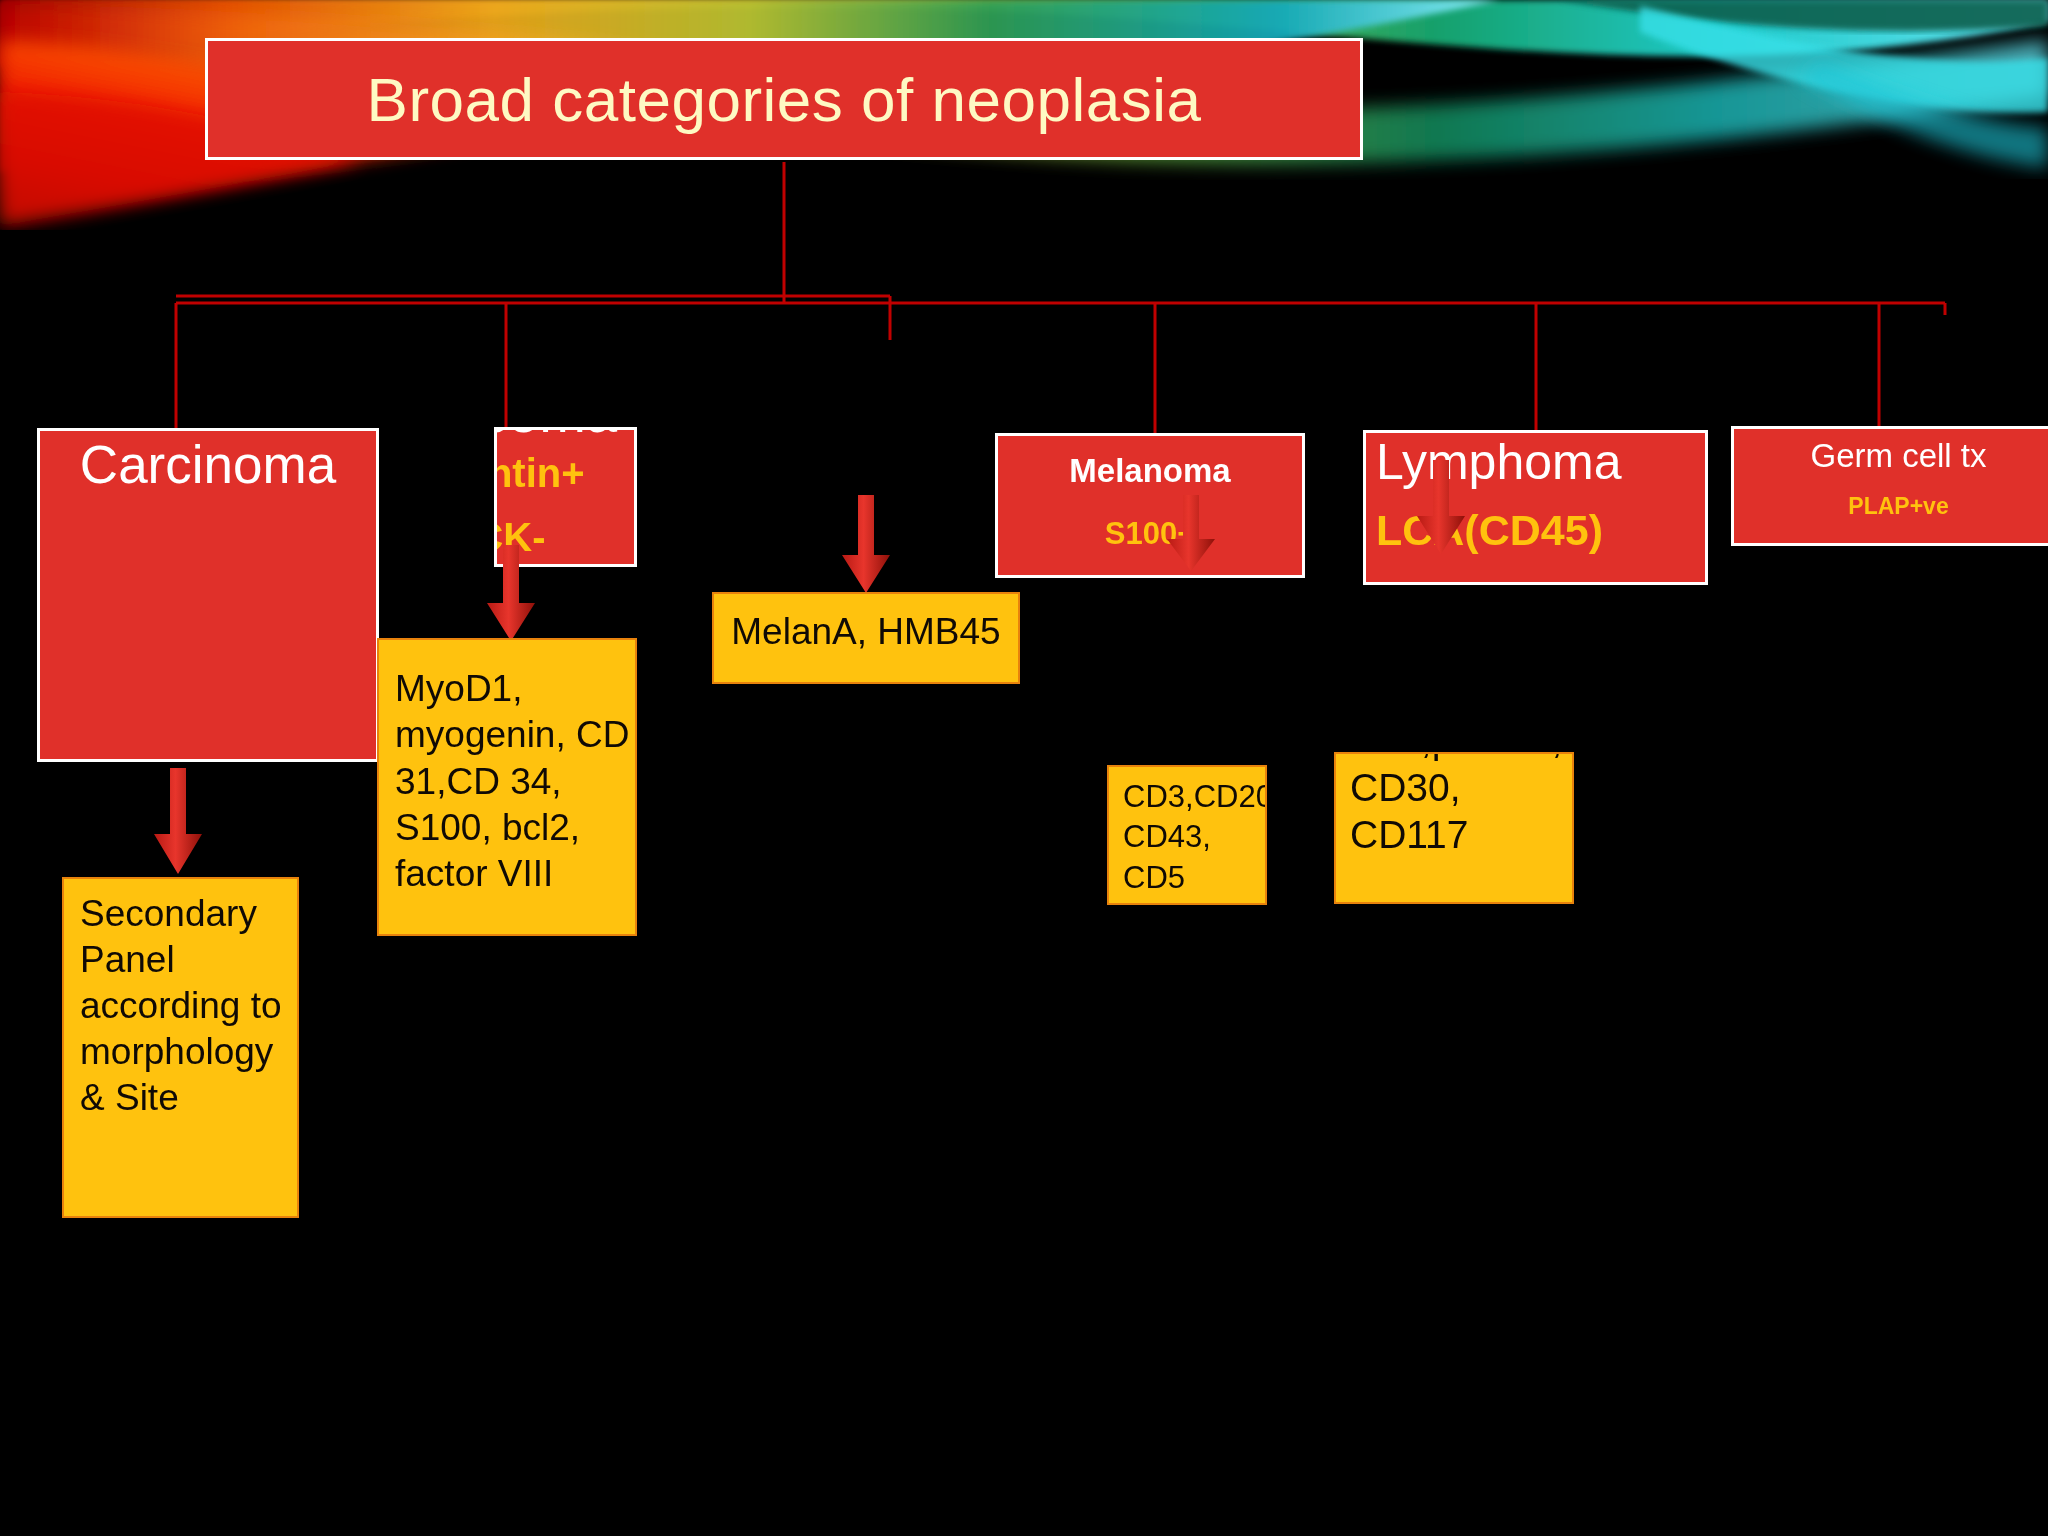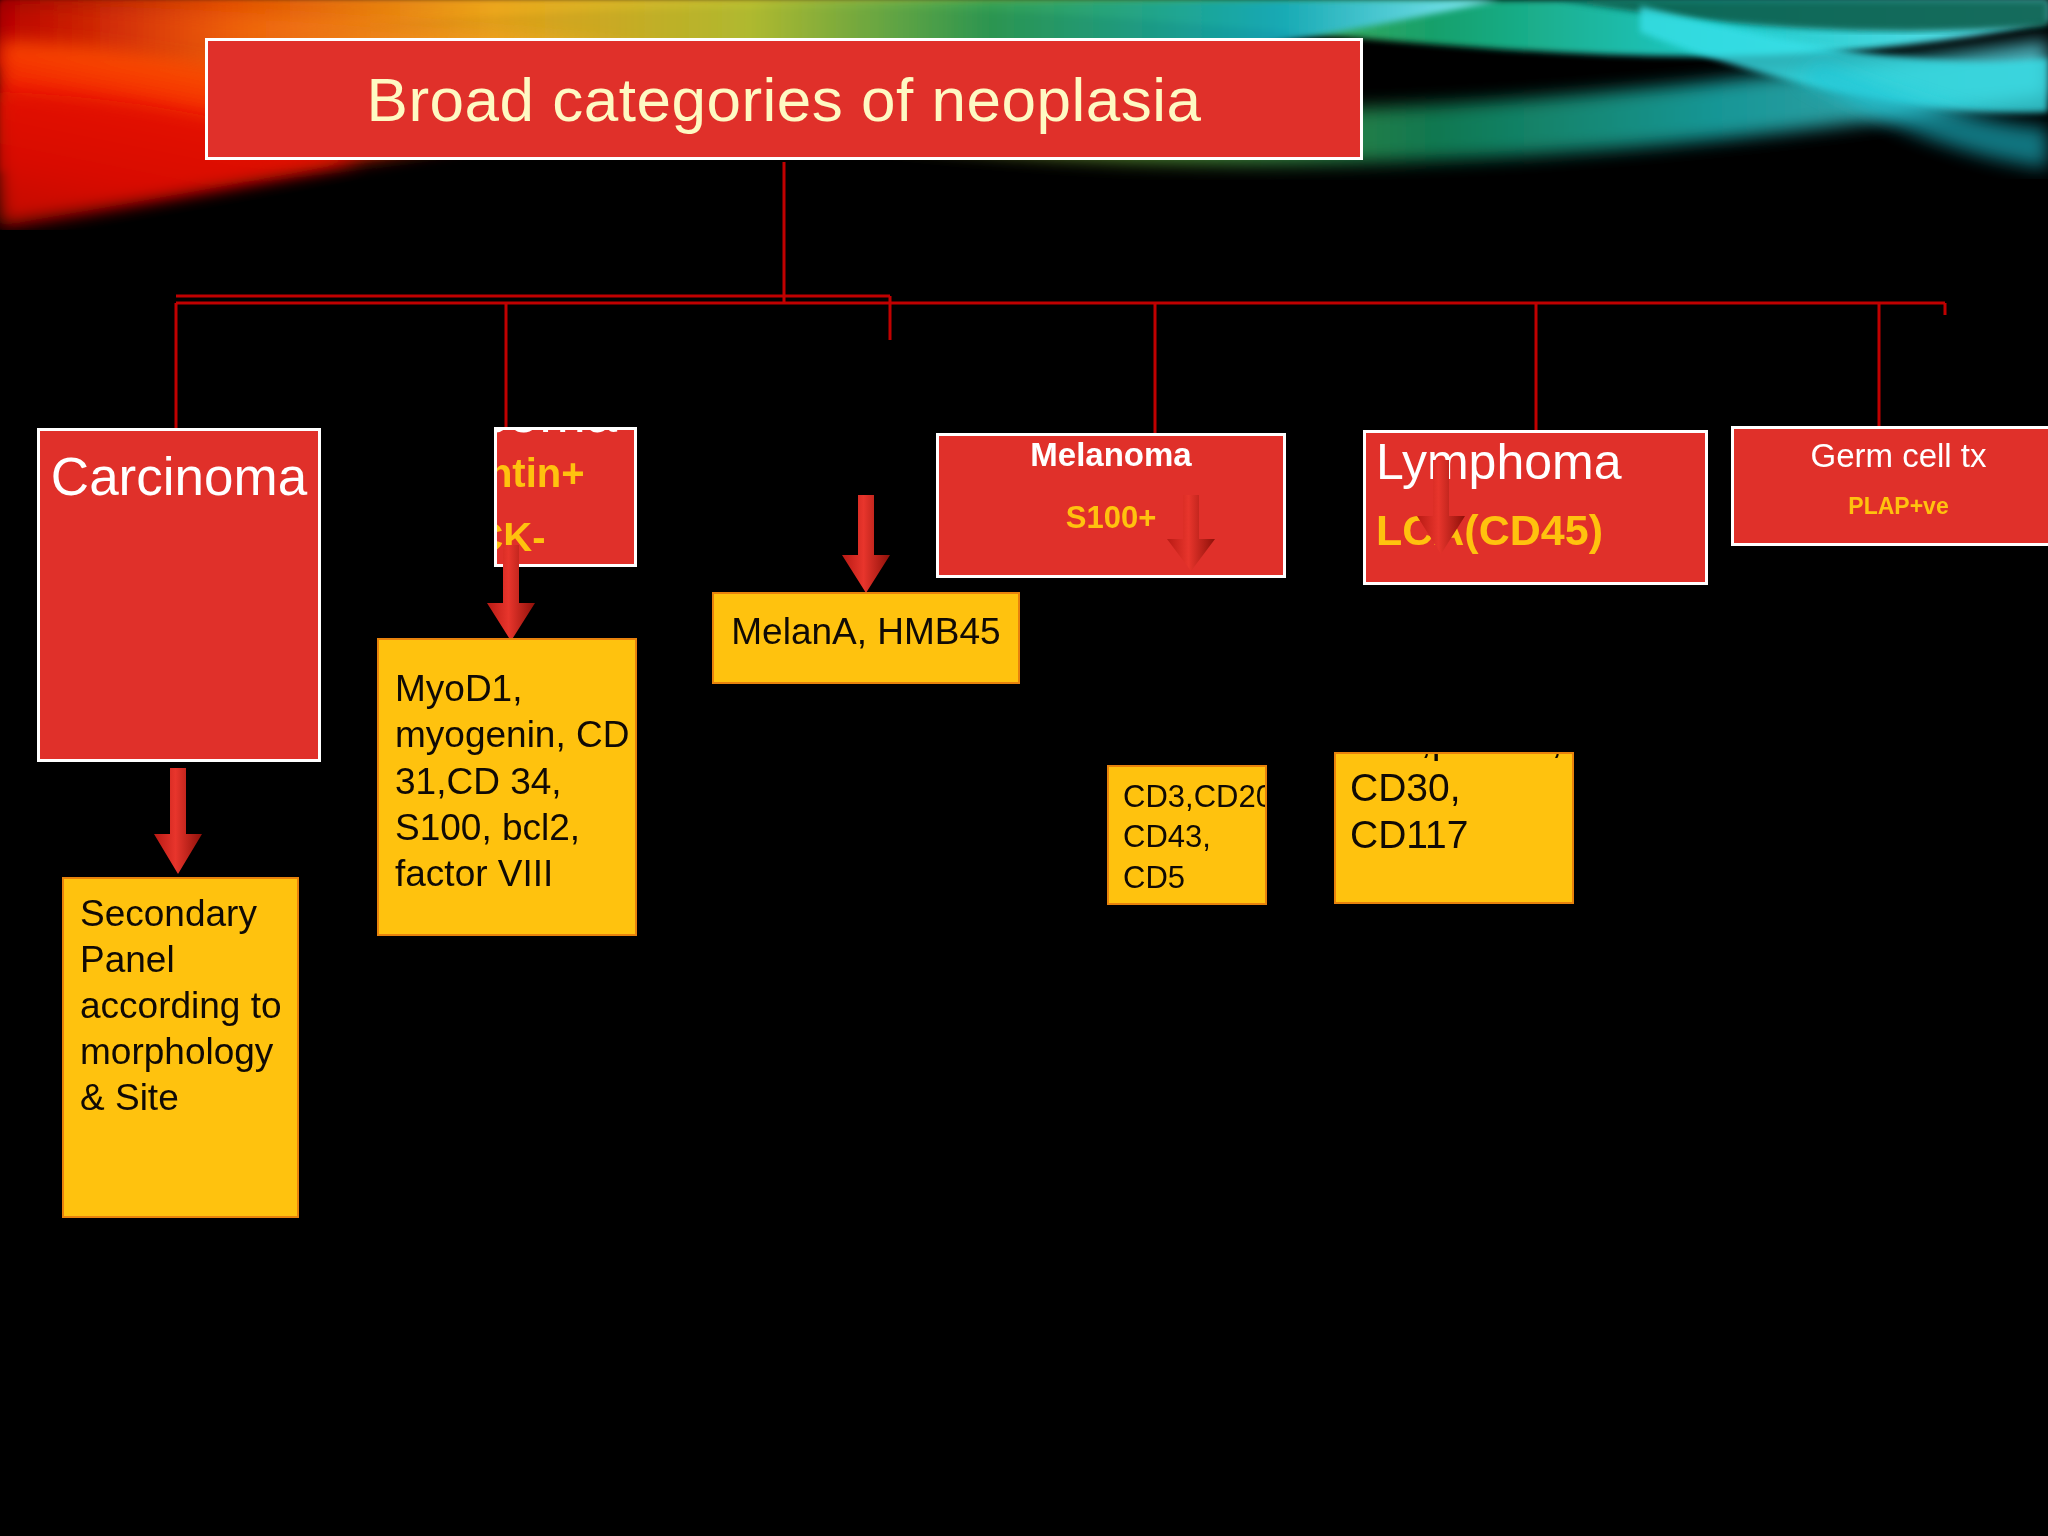--- a/index.html
+++ b/index.html
@@ -60,38 +60,38 @@
     color: #FFFFFF;
     font-weight: 400;
     white-space: nowrap;
   }
   .cat-marker {
     color: #FFC20E;
     font-weight: bold;
   }
 
   
-  #box-carcinoma { left: 37px;  top: 428px; width: 284px; height: 334px; padding-top: 18px; }
+  #box-carcinoma { left: 37px;  top: 428px; width: 342px; height: 334px; padding-top: 6px; }
   #box-carcinoma .cat-title  { font-size: 53px; line-height: 1.05; }
   #box-carcinoma .cat-marker { font-size: 40px; line-height: 1.32; display:block; margin-top: 24px; padding: 0 10px; white-space: normal; }
 
   
   #box-sarcoma { left: 494px; top: 427px; width: 143px; height: 140px; }
   #box-sarcoma .sar-inner {
     position: absolute;
     left: -110px; top: -45px;
     width: 370px;
     text-align: left;
     padding-left: 6px;
   }
   #box-sarcoma .cat-title  { font-size: 56px; line-height: 1.0; display:block; }
   #box-sarcoma .cat-marker { font-size: 40px; line-height: 1.6; display:block; }
 
   
-  #box-melanoma { left: 936px; top: 433px; width: 350px; height: 145px; }
+  #box-melanoma { left: 995px; top: 433px; width: 310px; height: 145px; padding-top: 16px; }
   #box-melanoma .cat-title  { font-size: 33px; font-weight: bold; }
   #box-melanoma .cat-marker { font-size: 31px; display:block; margin-top: 26px; }
 
   
   #box-lymphoma { left: 1363px; top: 430px; width: 345px; height: 155px; text-align: left; padding-left: 10px; padding-top: 4px; }
   #box-lymphoma .cat-title  { font-size: 50px; line-height: 1.0; display: block; }
   #box-lymphoma .cat-marker { font-size: 43px; line-height: 1.0; display:block; margin-top: 22px; }
 
   
   #box-germcell { left: 1731px; top: 426px; width: 335px; height: 120px; padding-top: 8px; }

